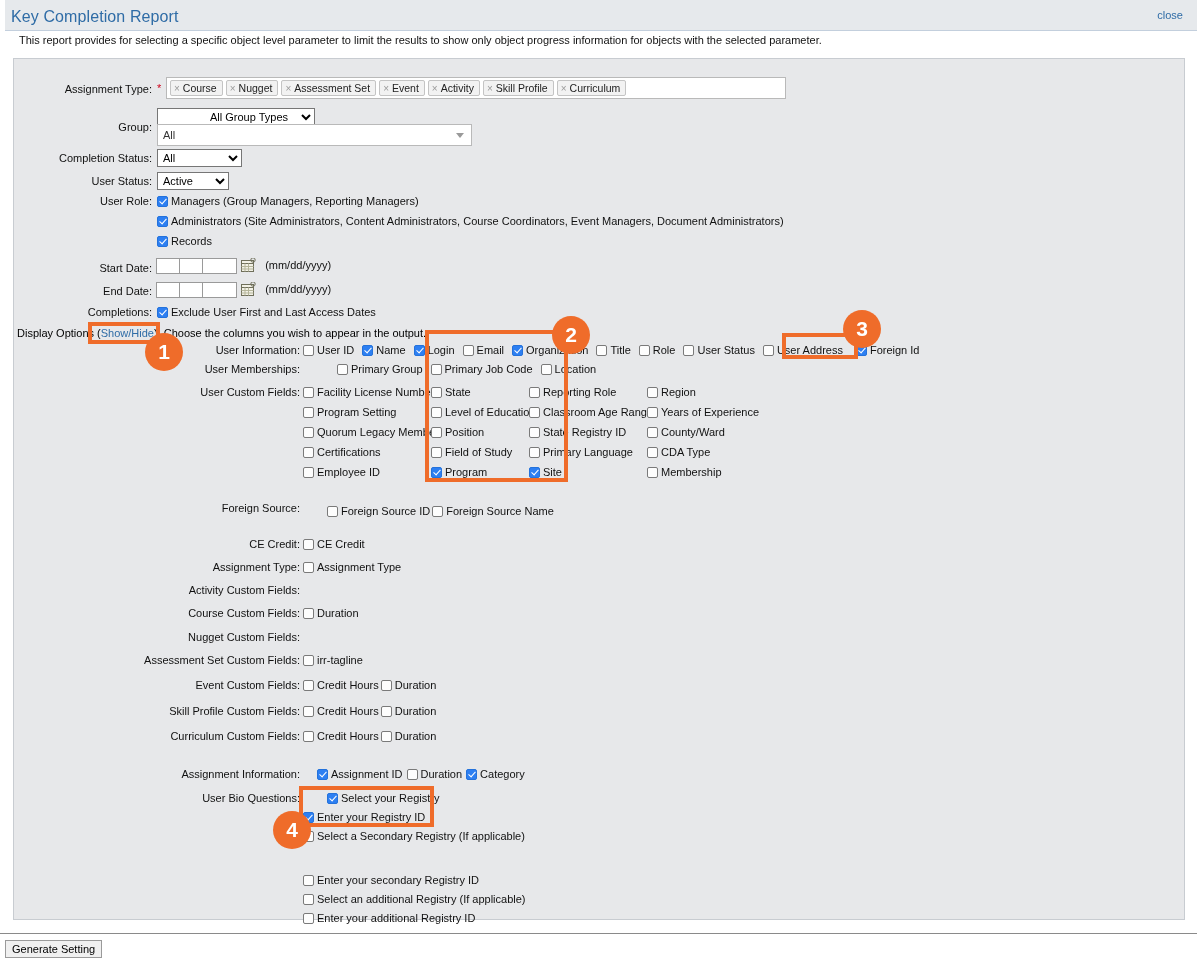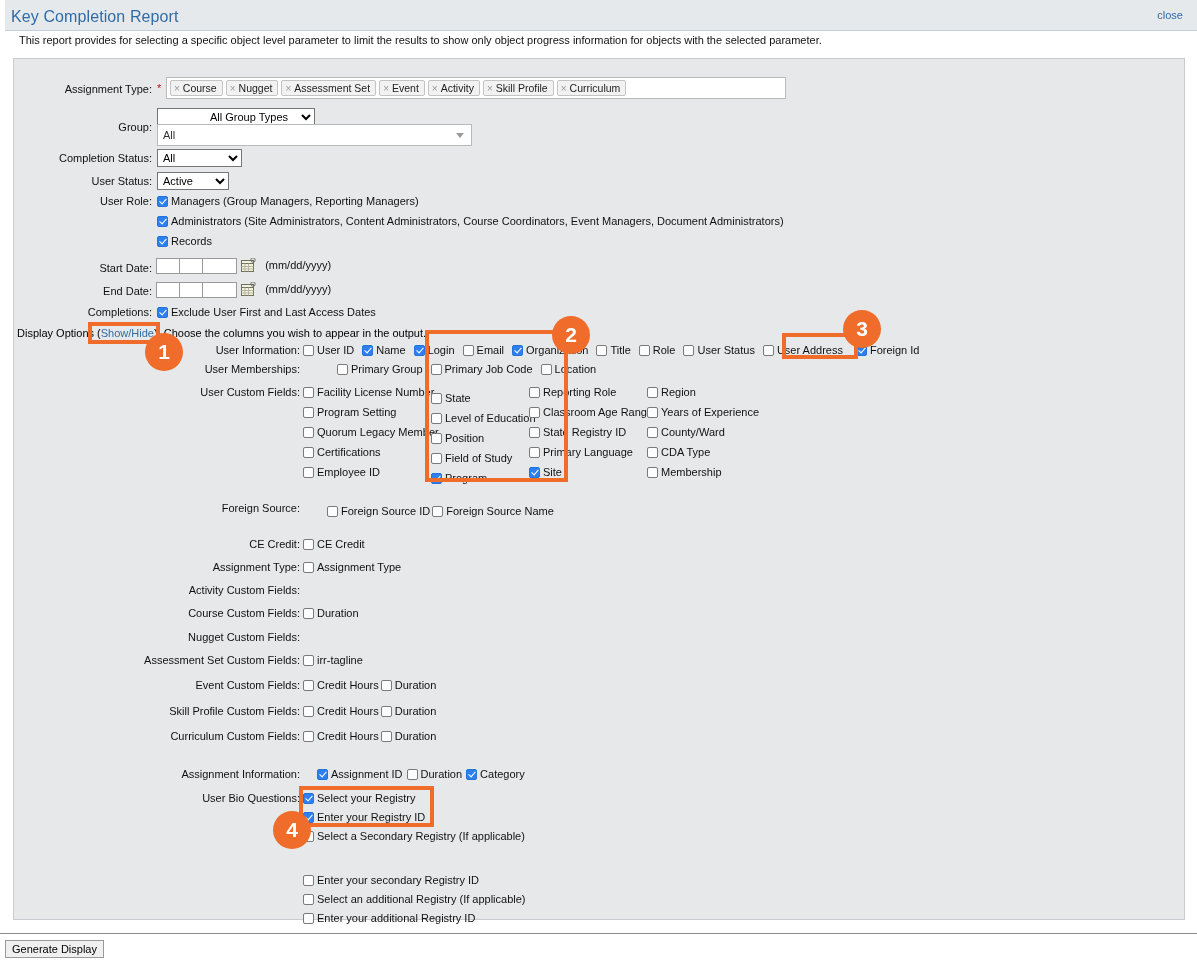--- a/index.html
+++ b/index.html
@@ -298,21 +298,21 @@
 
   <div class="lbl" style="left:68px; top:386px; width:232px;">User Custom Fields:</div>
   <div class="fld cfgrid" style="left:303px; top:386px; width:560px; height:95px;">
     <div class="cfcol" style="left:0px; width:128px;">
       <label class="cbitem"><span class="cb"></span><span>Facility License Number</span></label>
       <label class="cbitem"><span class="cb"></span><span>Program Setting</span></label>
       <label class="cbitem"><span class="cb"></span><span>Quorum Legacy Member</span></label>
       <label class="cbitem"><span class="cb"></span><span>Certifications</span></label>
       <label class="cbitem"><span class="cb"></span><span>Employee ID</span></label>
     </div>
-    <div class="cfcol" style="left:128px; width:98px;margin-top:6px;">
+    <div class="cfcol" style="left:128px; width:98px;">
       <label class="cbitem"><span class="cb"></span><span>State</span></label>
       <label class="cbitem"><span class="cb"></span><span>Level of Education</span></label>
       <label class="cbitem"><span class="cb"></span><span>Position</span></label>
       <label class="cbitem"><span class="cb"></span><span>Field of Study</span></label>
       <label class="cbitem"><span class="cb on"></span><span>Program</span></label>
     </div>
     <div class="cfcol" style="left:226px; width:118px;">
       <label class="cbitem"><span class="cb"></span><span>Reporting Role</span></label>
       <label class="cbitem"><span class="cb"></span><span>Classroom Age Range</span></label>
       <label class="cbitem"><span class="cb"></span><span>State Registry ID</span></label>
@@ -372,36 +372,36 @@
     <label class="cbitem" style="margin-right:2px;"><span class="cb"></span><span>Credit Hours</span></label><label class="cbitem"><span class="cb"></span><span>Duration</span></label>
   </div>
 
   <div class="lbl" style="left:68px; top:768px; width:232px;">Assignment Information:</div>
   <div class="fld" style="left:300px; top:768px;padding-left:17px;">
     <label class="cbitem" style="margin-right:4px;"><span class="cb on"></span><span>Assignment ID</span></label><label class="cbitem" style="margin-right:4px;"><span class="cb"></span><span>Duration</span></label><label class="cbitem"><span class="cb on"></span><span>Category</span></label>
   </div>
 
   <div class="lbl" style="left:68px; top:792px; width:232px;">User Bio Questions:</div>
   <div class="fld cbstack" style="left:303px; top:792px;">
-    <label class="cbitem" style="margin-bottom:7px;"><span class="cb on"></span><span>Select your Registry</span></label>
+    <label class="cbitem" style="margin-bottom:7px;padding-left:24px;"><span class="cb on"></span><span>Select your Registry</span></label>
     <label class="cbitem" style="margin-bottom:7px;"><span class="cb on"></span><span>Enter your Registry ID</span></label>
     <label class="cbitem" style="margin-bottom:7px;"><span class="cb"></span><span>Select a Secondary Registry (If applicable)</span></label>
     <label class="cbitem" style="margin-bottom:7px;margin-top:32px;"><span class="cb"></span><span>Enter your secondary Registry ID</span></label>
     <label class="cbitem" style="margin-bottom:7px;"><span class="cb"></span><span>Select an additional Registry (If applicable)</span></label>
     <label class="cbitem"><span class="cb"></span><span>Enter your additional Registry ID</span></label>
   </div>
 
   <div class="anno-box" style="left:88px; top:322px; width:72px; height:22px;"></div>
   <div class="anno-circle" style="left:145px; top:333px;">1</div>
 
   <div class="anno-box" style="left:425px; top:330px; width:143px; height:152px;"></div>
   <div class="anno-circle" style="left:552px; top:316px;">2</div>
 
   <div class="anno-box" style="left:782px; top:333px; width:76px; height:26px;"></div>
   <div class="anno-circle" style="left:843px; top:310px;">3</div>
 
   <div class="anno-box" style="left:299px; top:786px; width:135px; height:41px;"></div>
   <div class="anno-circle" style="left:273px; top:811px;">4</div>
 
   <div class="hr"></div>
-  <button class="genbtn">Generate Display</button>
+  <button class="genbtn">Generate Setting</button>
 
 </div>
 
 </body></html>

